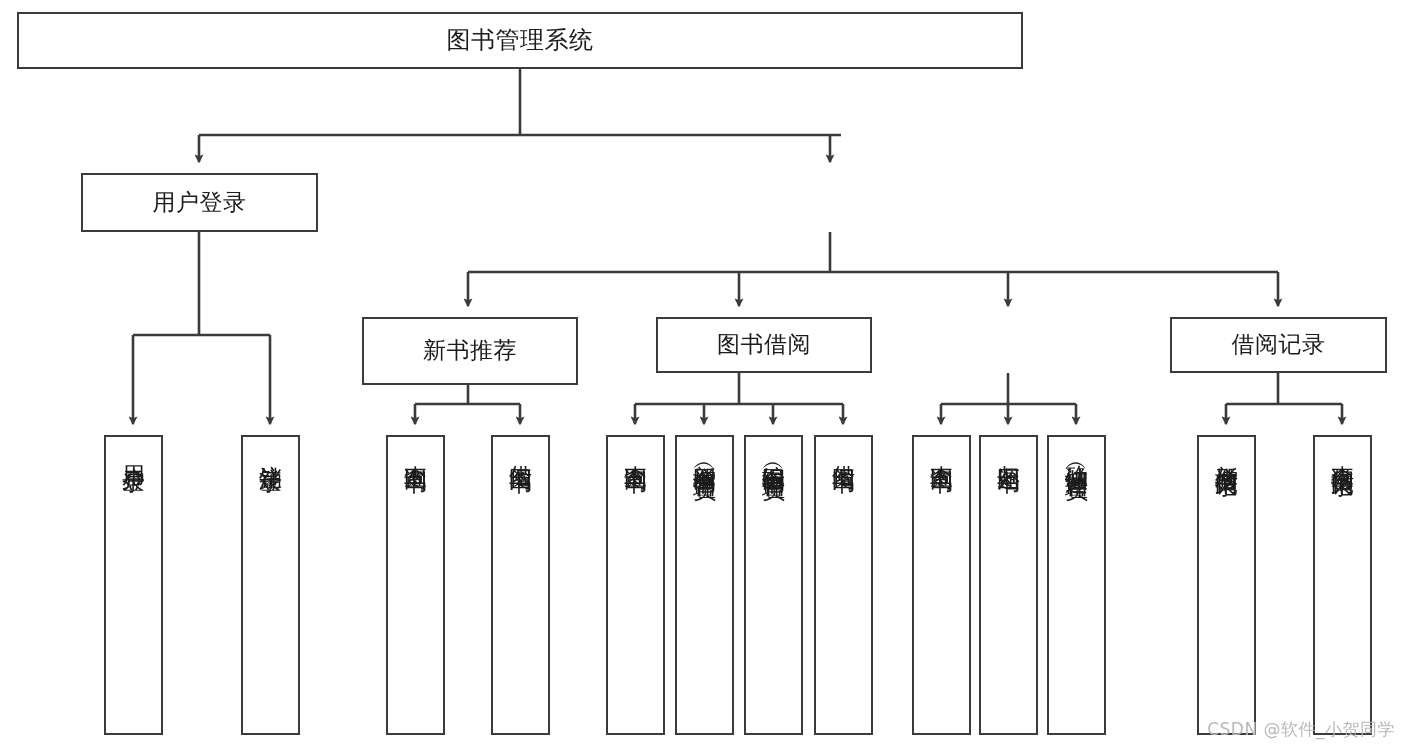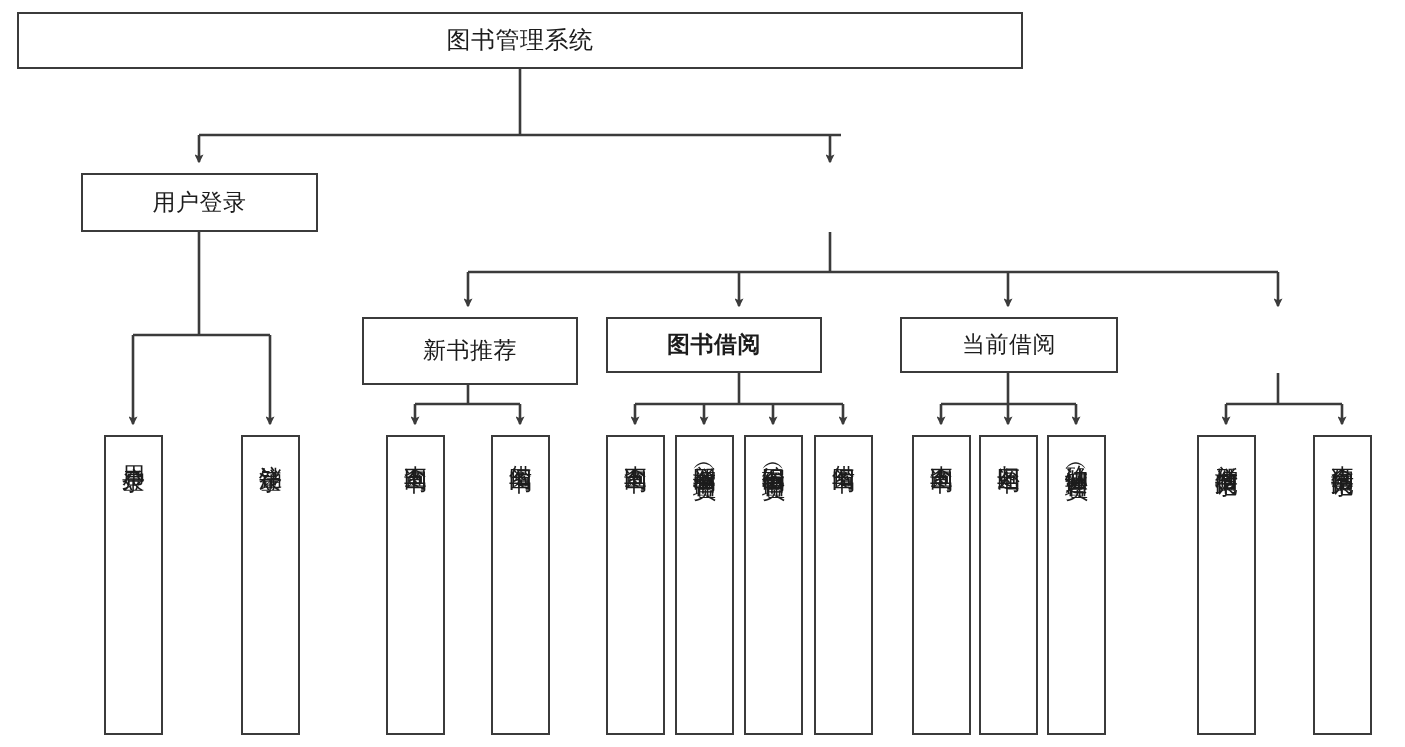--- a/index.html
+++ b/index.html
@@ -135,25 +135,25 @@
     <span class="node-label">图书管理系统</span>
   </div>
 
   <div class="node horiz" style="left:81px; top:173px; width:237px; height:59px;">
     <span class="node-label">用户登录</span>
   </div>
 
   <div class="node horiz" style="left:362px; top:317px; width:216px; height:68px;">
     <span class="node-label">新书推荐</span>
   </div>
-  <div class="node horiz" style="left:606px; top:317px; width:216px; height:56px;font-weight:bold;">
+  <div class="node horiz" style="left:656px; top:317px; width:216px; height:56px;">
     <span class="node-label">图书借阅</span>
   </div>
-  <div class="node horiz" style="left:900px; top:317px; width:218px; height:56px;">
-    <span class="node-label">当前借阅</span>
+  <div class="node horiz" style="left:1170px; top:317px; width:217px; height:56px;">
+    <span class="node-label">借阅记录</span>
   </div>
 
   <div class="node vert" style="left:104px; top:435px; width:59px; height:300px;">
     <span class="node-label">用户登录</span>
   </div>
   <div class="node vert" style="left:241px; top:435px; width:59px; height:300px;">
     <span class="node-label">注销登录</span>
   </div>
 
   <div class="node vert" style="left:386px; top:435px; width:59px; height:300px;">
@@ -186,14 +186,15 @@
     <span class="node-label">确认归还（管理员）</span>
   </div>
 
   <div class="node vert" style="left:1197px; top:435px; width:59px; height:300px;">
     <span class="node-label">新增借阅记录</span>
   </div>
   <div class="node vert" style="left:1313px; top:435px; width:59px; height:300px;">
     <span class="node-label">查询借阅记录</span>
   </div>
 
+  <div class="watermark">CSDN @软件_小贺同学</div>
 
 </div>
 
 </body></html>

